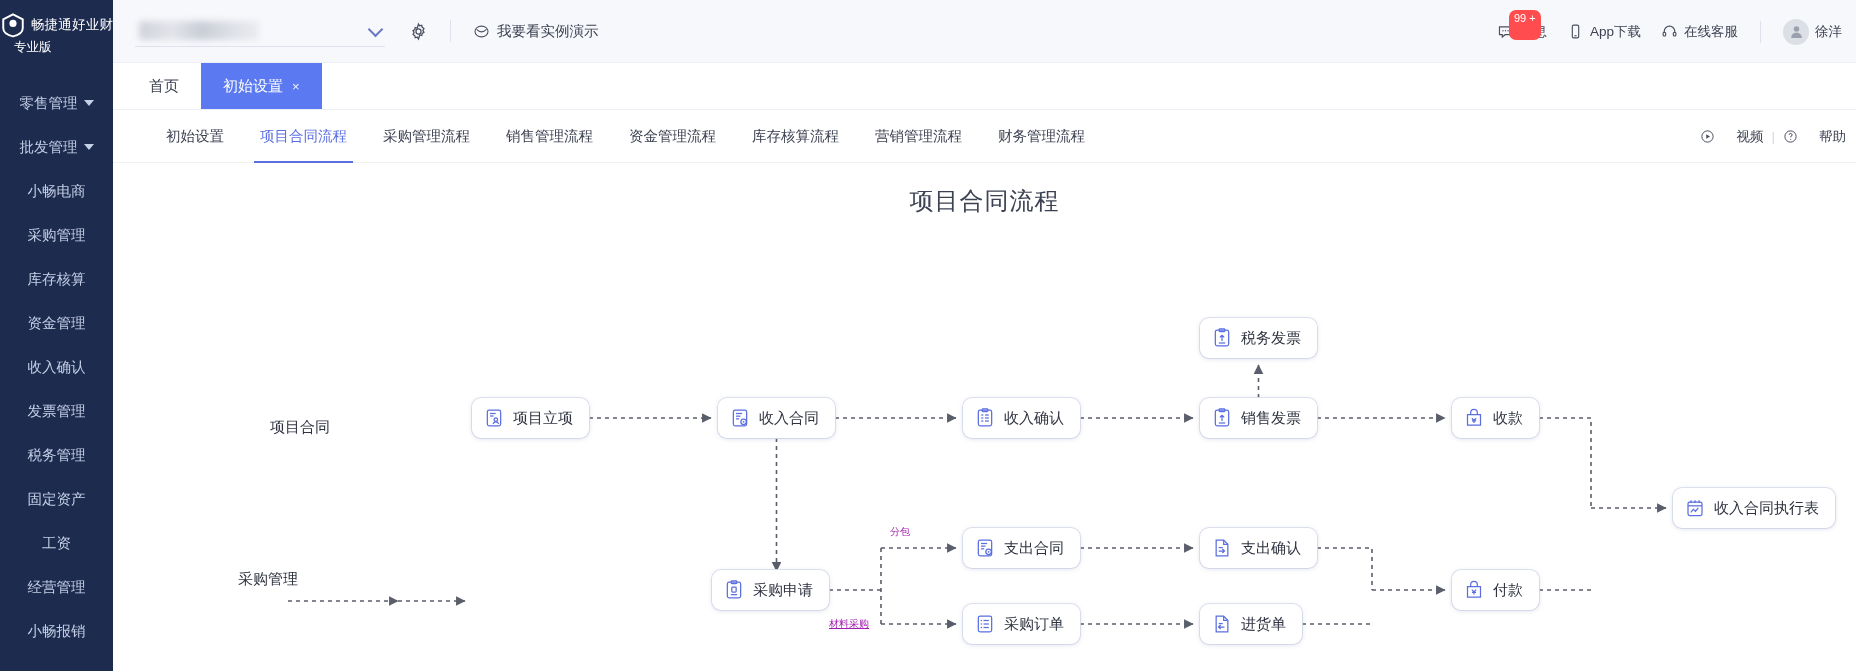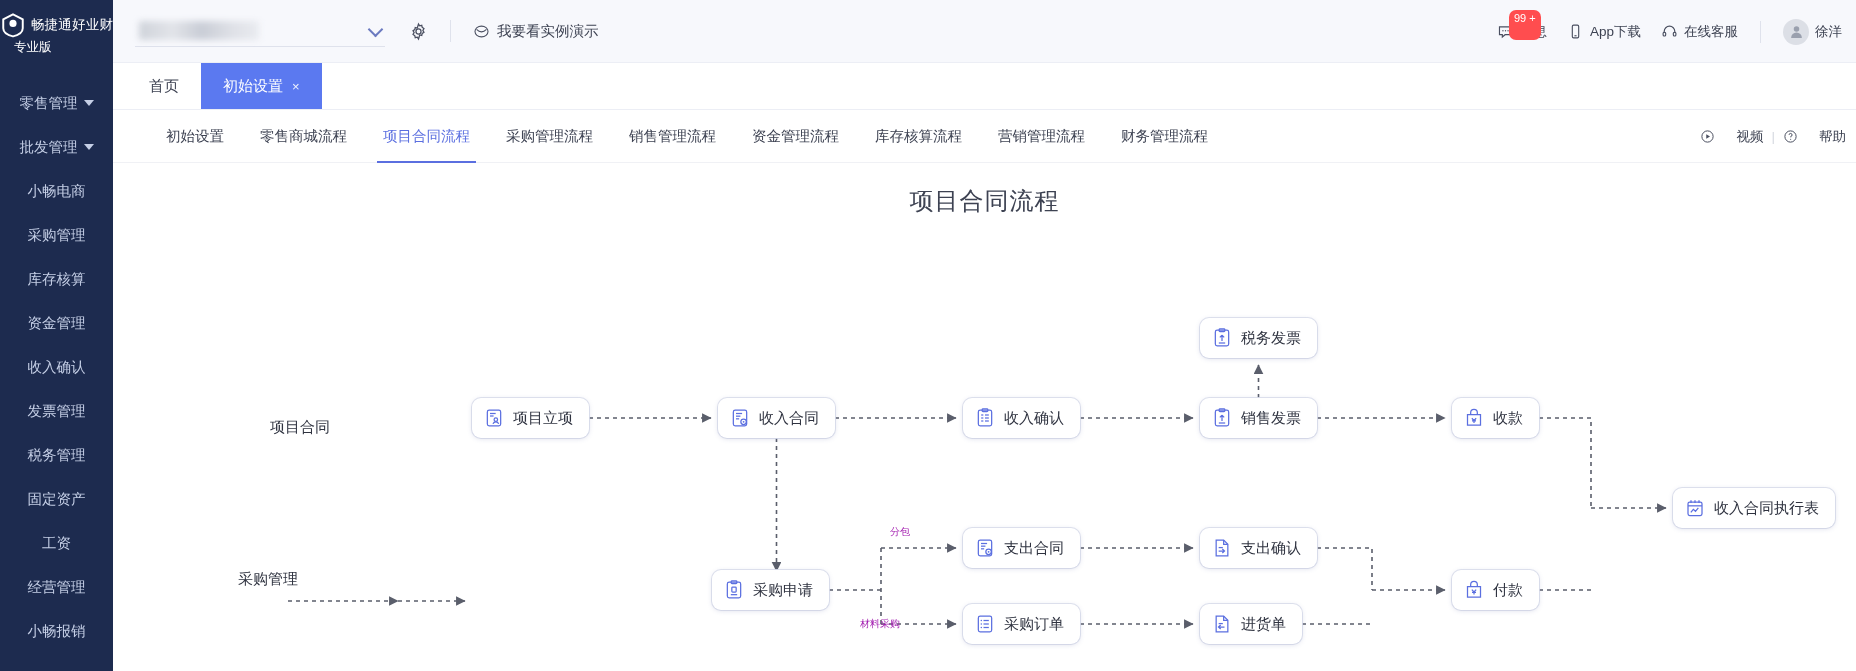--- a/index.html
+++ b/index.html
@@ -320,21 +320,20 @@
         </div>
         <div class="tab active">
           <span>初始设置</span>
           <span class="tab-close">×</span>
         </div>
       </div>
 
     <div class="subnav">
       <div id="subnav-items" style="display:flex;align-items:center">
           <div class="subnav-item">初始设置</div>
-          <div class="subnav-item">零售商城流程</div>
           <div class="subnav-item active">项目合同流程</div>
           <div class="subnav-item">采购管理流程</div>
           <div class="subnav-item">销售管理流程</div>
           <div class="subnav-item">资金管理流程</div>
           <div class="subnav-item">库存核算流程</div>
           <div class="subnav-item">营销管理流程</div>
           <div class="subnav-item">财务管理流程</div>
         </div>
       <div class="subnav-right">
         <span class="sn-btn">
@@ -517,18 +516,18 @@
                 <line x1="7.2" y1="2.6" x2="7.2" y2="6" fill="none" stroke="#5b6fe0" stroke-width="1.5"></line>
                 <line x1="12" y1="2.6" x2="12" y2="6" fill="none" stroke="#5b6fe0" stroke-width="1.5"></line>
                 <line x1="16.8" y1="2.6" x2="16.8" y2="6" fill="none" stroke="#5b6fe0" stroke-width="1.5"></line>
                 <path d="M7 17.2 l3-3.6 2.6 2.4 3.4-4.2" fill="none" stroke="#5b6fe0" stroke-width="1.5"></path>
               </svg></span>
             <span>收入合同执行表</span>
           </div>
           <div class="swim-label" style="left: 125px; top: 255px; margin-left: 32px;">项目合同</div>
           <div class="swim-label" style="left: 125px; top: 407px;">采购管理</div>
           <div class="edge-label" style="left: 777px; top: 362px;">分包</div>
-          <div class="edge-label" style="left: 747px; top: 454px;">材料采购</div>
+          <div class="edge-label" style="left: 716px; top: 454px; text-decoration: underline;">材料采购</div>
         </div>
     </div>
 
   </div>
 </div>
 
 </body></html>

